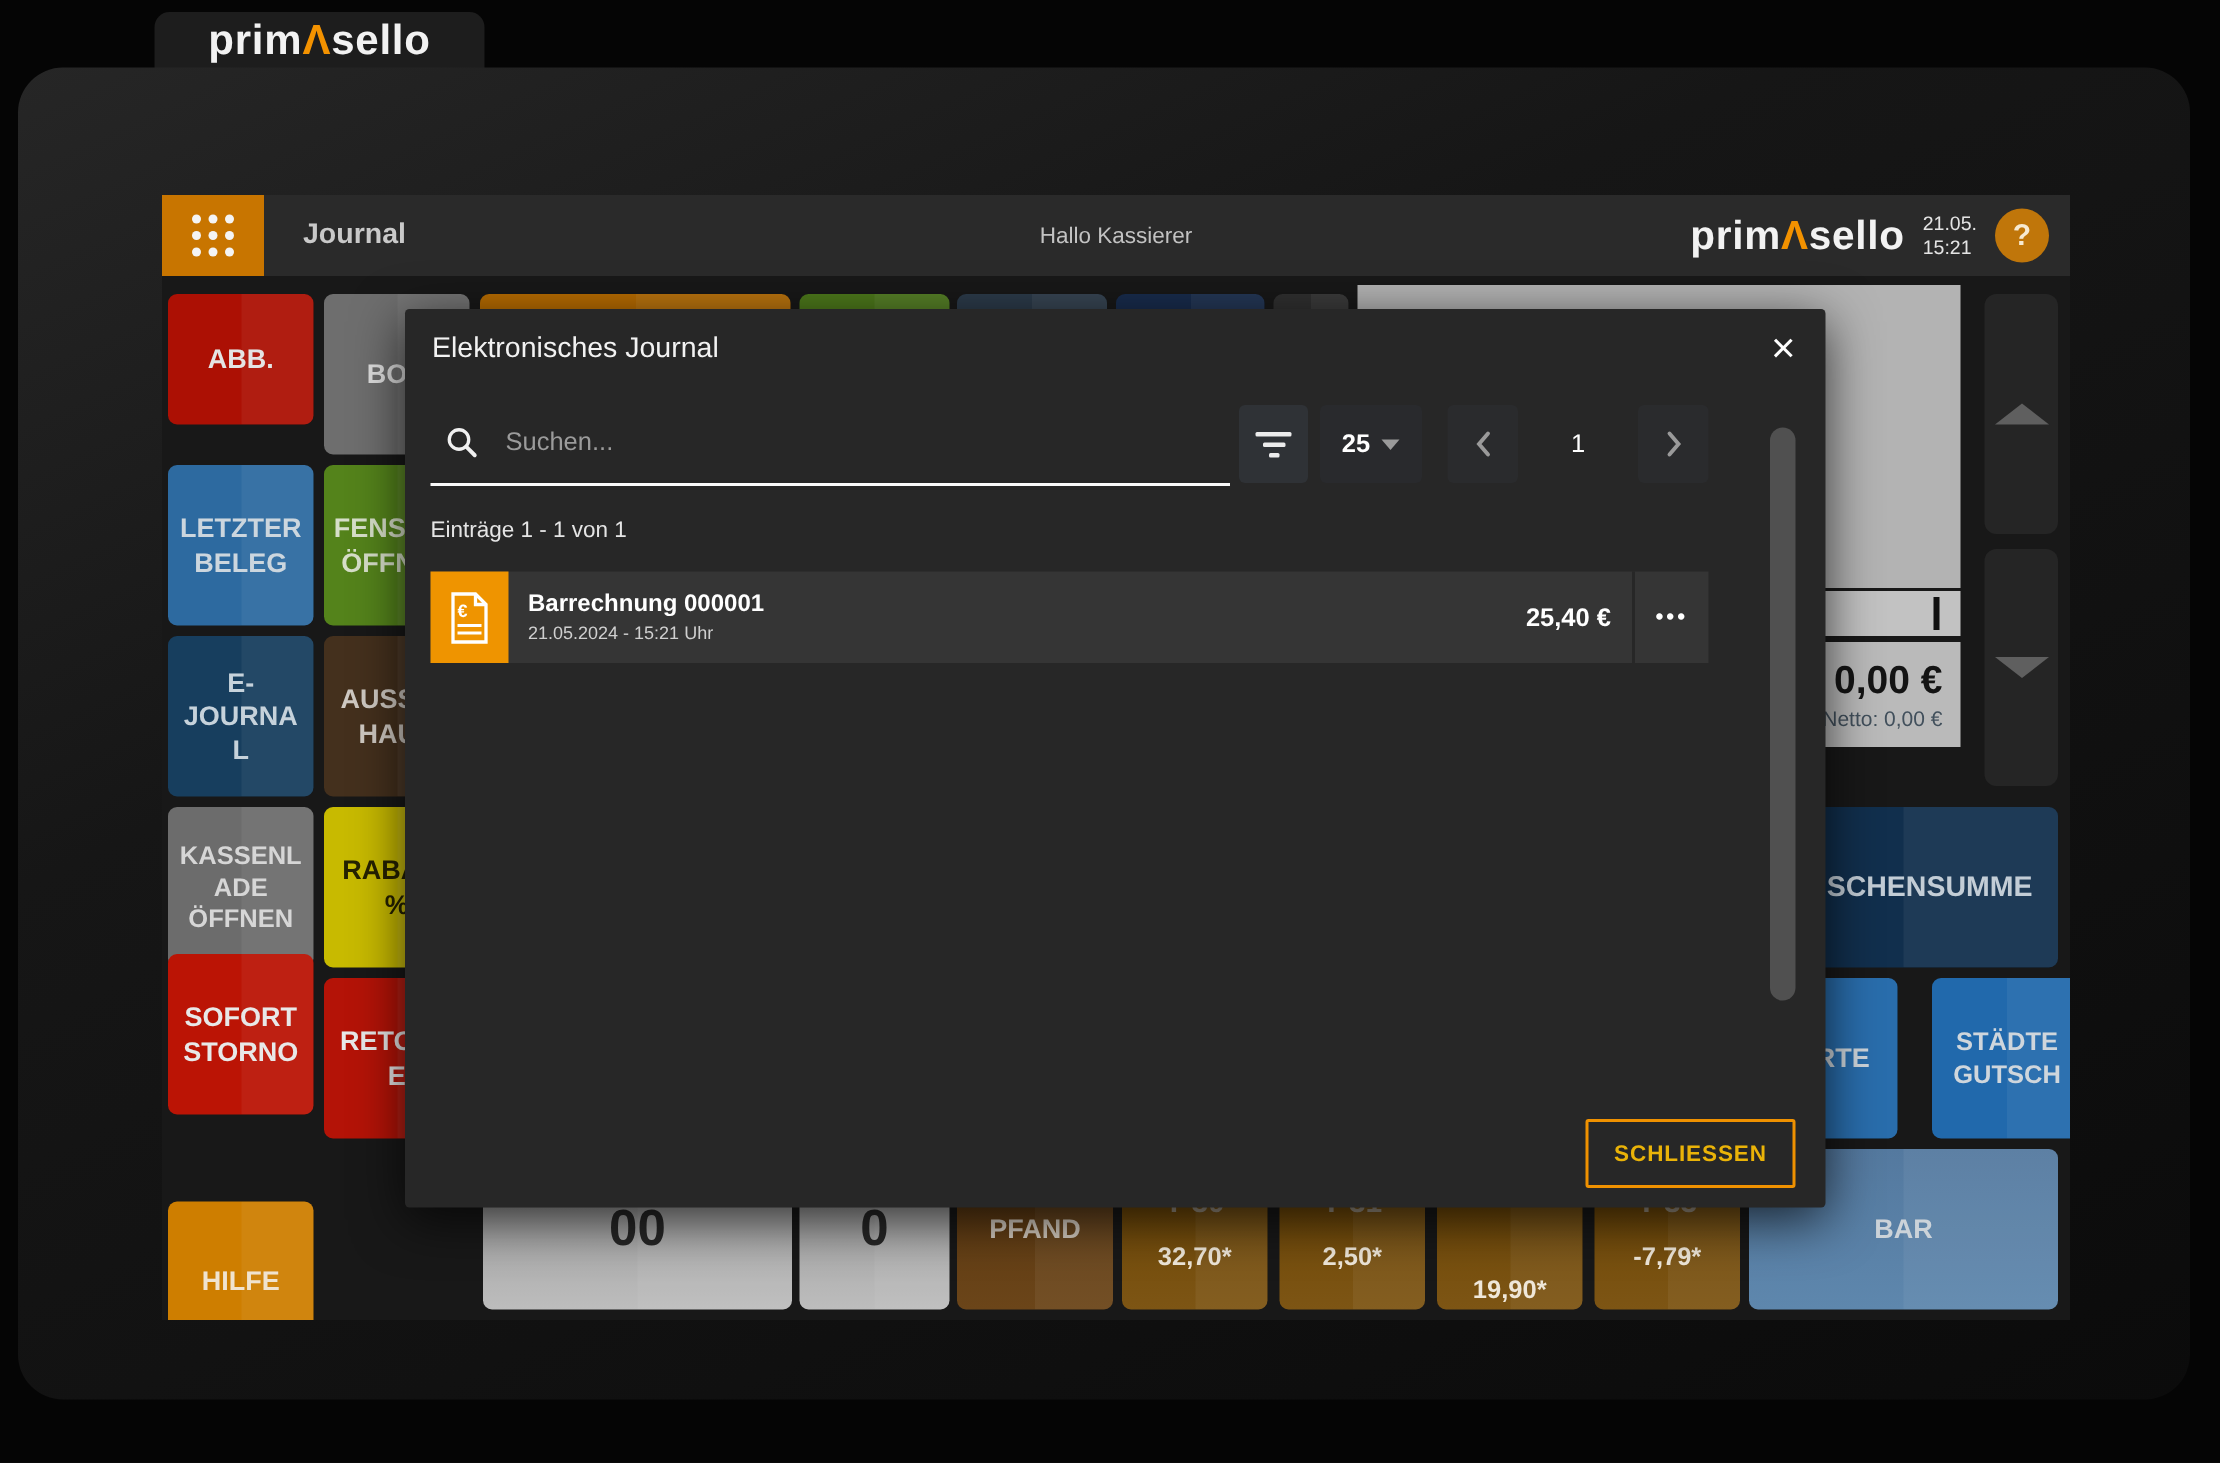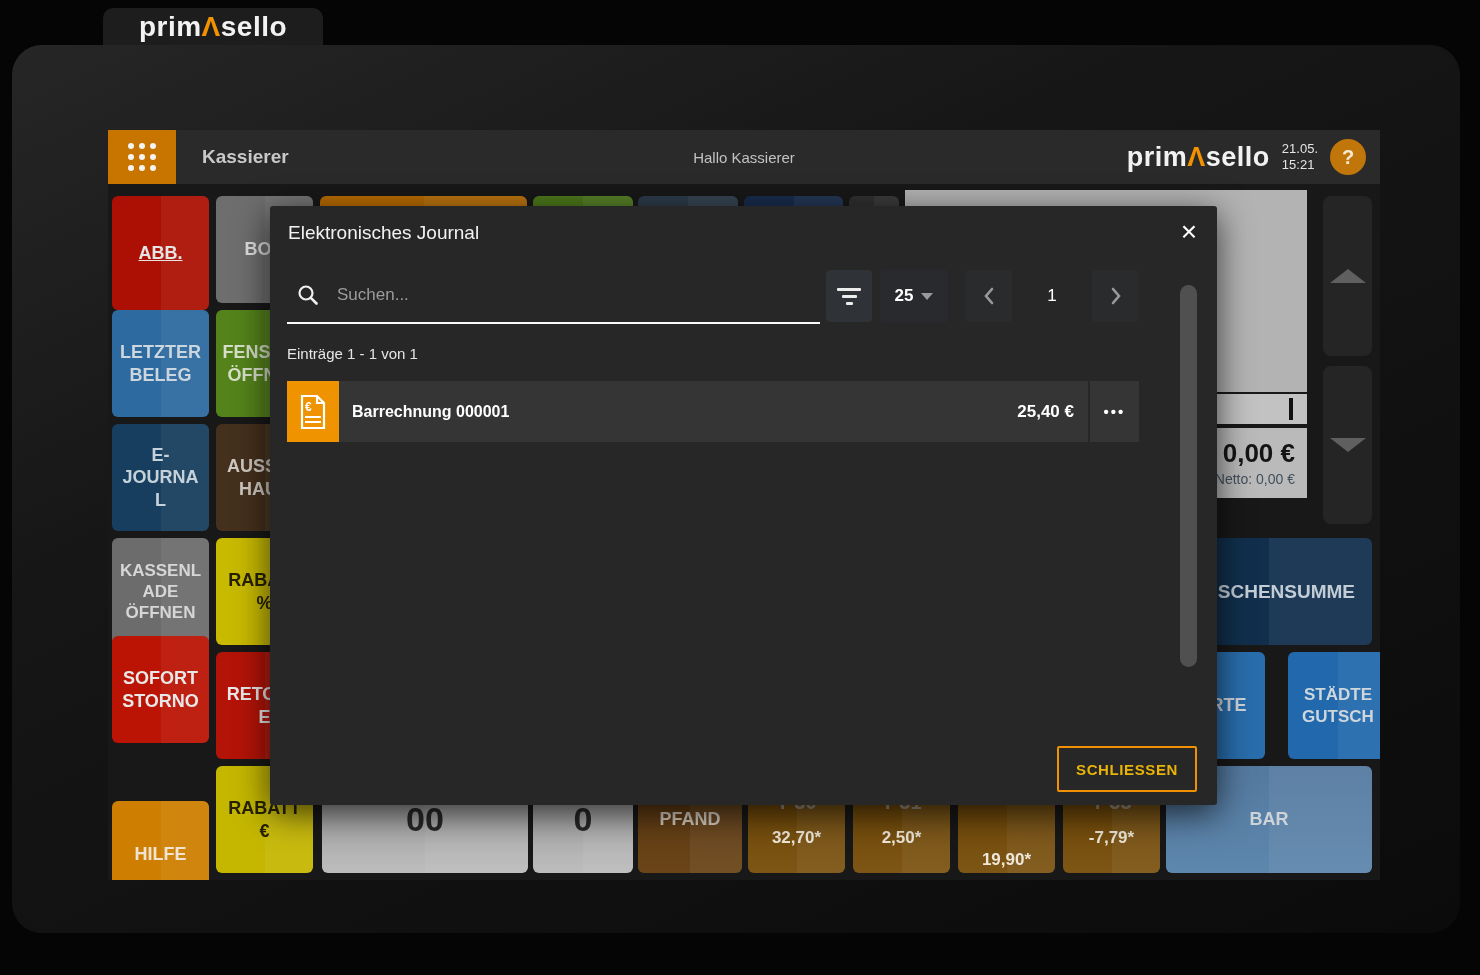--- a/index.html
+++ b/index.html
@@ -36,21 +36,21 @@
 
   
   .key{position:absolute;display:flex;flex-direction:column;align-items:center;justify-content:center;
     text-align:center;font-weight:bold;font-size:18px;color:#d9d9d9;border-radius:6px;padding:0 6px;
     line-height:1.25;overflow:hidden;word-break:break-word;cursor:pointer;}
   .key::after{content:"";position:absolute;top:0;bottom:0;left:50%;right:0;background:rgba(255,255,255,0.055);pointer-events:none;}
   .key-label{position:relative;z-index:1;white-space:pre-line;}
   .key-sub{position:relative;z-index:1;margin-top:12px;font-size:17px;color:#efe7d9;}
 
   
-  .key-abb{left:4px;top:66px;width:97px;height:114px;text-decoration:underline;}
+  .key-abb{left:4px;top:66px;width:97px;height:87px;}
   .key-bon{left:108px;top:66px;width:97px;height:107px;}
   .key-letzter-beleg{left:4px;top:180px;width:97px;height:107px;}
   .key-fenster{left:108px;top:180px;width:97px;height:107px;}
   .key-e-journal{left:4px;top:294px;width:97px;height:107px;}
   .key-ausser-haus{left:108px;top:294px;width:97px;height:107px;}
   .key-kassenlade{left:4px;top:408px;width:97px;height:107px;font-size:17px;}
   .key-rabatt-prozent{left:108px;top:408px;width:97px;height:107px;}
   .key-sofort-storno{left:4px;top:506px;width:97px;height:107px;}
   .key-retoure{left:108px;top:522px;width:97px;height:107px;}
   .key-hilfe{left:4px;top:671px;width:97px;height:107px;}
@@ -173,23 +173,20 @@
       </div>
       <div class="key key-sofort-storno" style="background: rgb(187, 20, 5); color: rgb(232, 232, 232);">
         <span class="key-label">SOFORT STORNO</span>
       </div>
       <div class="key key-retoure" style="background: rgb(180, 19, 7); color: rgb(232, 232, 232);">
         <span class="key-label">RETOURE</span>
       </div>
       <div class="key key-hilfe" style="background: rgb(206, 126, 0); color: rgb(240, 227, 207);">
         <span class="key-label">HILFE</span>
       </div>
-      <div class="key key-rabatt-euro" style="background: rgb(197, 183, 0); color: rgb(38, 34, 0);">
-        <span class="key-label">RABATT €</span>
-      </div>
       <div class="key key-strip-1" style="background: rgb(184, 108, 0);">
         <span class="key-label"></span>
       </div>
       <div class="key key-strip-2" style="background: rgb(77, 121, 27);">
         <span class="key-label"></span>
       </div>
       <div class="key key-strip-3" style="background: rgb(44, 59, 74);">
         <span class="key-label"></span>
       </div>
       <div class="key key-strip-4" style="background: rgb(24, 44, 77);">
@@ -260,21 +257,21 @@
           <span></span>
           <span></span>
           <span></span>
           <span></span>
           <span></span>
           <span></span>
           <span></span>
           <span></span>
       </div>
     </div>
-    <div class="header-title">Kassierer</div>
+    <div class="header-title">Journal</div>
     <div class="header-greeting">Hallo Kassierer</div>
     <div class="header-right">
       <span class="logo"><span>prim</span><span class="accent">Λ</span><span>sello</span></span>
       <div class="datetime">
         <div>21.05.</div>
         <div>15:21</div>
       </div>
       <div class="help-btn">?</div>
     </div>
   </div>
@@ -322,20 +319,21 @@
       <svg width="28" height="36" viewBox="0 0 28 36">
         <path d="M3 2 h15 l7 7 v25 h-22 z" fill="none" stroke="#ffffff" stroke-width="2.2"></path>
         <path d="M18 2 v7 h7" fill="none" stroke="#ffffff" stroke-width="2.2"></path>
         <text x="6" y="17" font-size="12" fill="#ffffff" font-weight="bold" font-family="Liberation Sans, sans-serif">€</text>
         <line x1="6" y1="23" x2="22" y2="23" stroke="#ffffff" stroke-width="2"></line>
         <line x1="6" y1="28" x2="22" y2="28" stroke="#ffffff" stroke-width="2"></line>
       </svg>
     </div>
     <div class="entry-text">
       <div class="entry-title">Barrechnung 000001</div>
+      <div class="entry-sub">21.05.2024 - 15:21 Uhr</div>
     </div>
     <div class="entry-amount">25,40 €</div>
     <div class="entry-divider"></div>
     <div class="entry-more">•••</div>
   </div>
 
   <div class="modal-scrollbar"></div>
 
   <button class="close-btn">SCHLIESSEN</button>
 </div>

